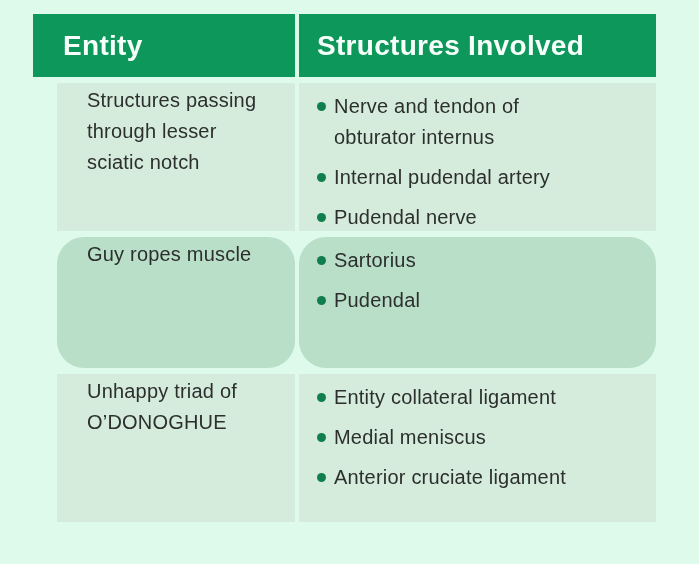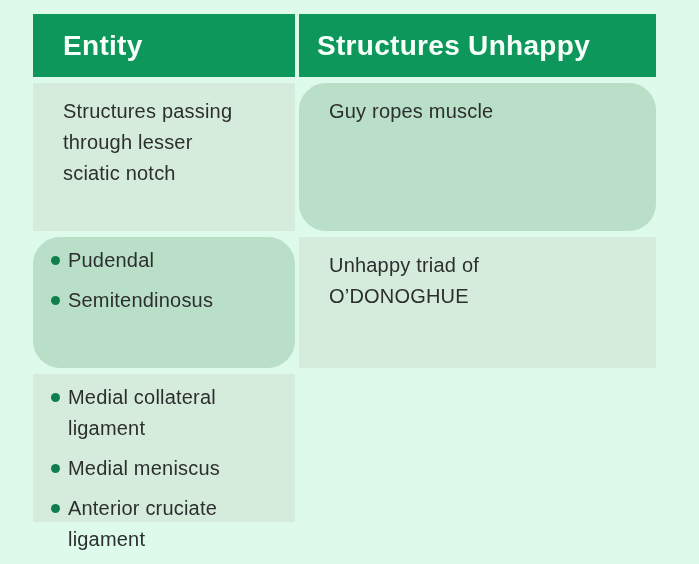--- a/index.html
+++ b/index.html
@@ -35,21 +35,21 @@
 
   .cell {
     font-size: 20px;
     line-height: 31px;
     letter-spacing: 0.2px;
     color: #2c2f2d;
   }
   .cell.light { background: #d5ecdd; }
   .cell.mid   { background: #b9dfc8; border-radius: 27px; }
 
-  .entity-cell { padding: 13px 18px 10px 30px; white-space: pre-line; }
+  .entity-cell { padding: 2px 18px 10px 30px; white-space: pre-line; margin-left: 24px; }
   .struct-cell { padding: 8px 10px 8px 18px; }
 
   .bullet-item {
     display: flex;
     align-items: flex-start;
     margin-bottom: 9px;
   }
   .dot {
     flex: 0 0 auto;
     width: 9px; height: 9px;
@@ -61,45 +61,60 @@
 </style>
 </head>
 <body>
 
 <div class="table-wrap">
 
   <div class="hcell c1">
     <span>Entity</span>
   </div>
   <div class="hcell c2">
-    <span>Structures Unhappy</span>
+    <span>Structures Involved</span>
   </div>
 
   <div class="cell light entity-cell">Structures passing
 through lesser
 sciatic notch</div>
+  <div class="cell light struct-cell">
+    <div class="bullet-item">
+      <span class="dot"></span>
+      <span class="bi-text">Nerve and tendon of
+obturator internus</span>
+    </div>
+    <div class="bullet-item">
+      <span class="dot"></span>
+      <span class="bi-text">Internal pudendal artery</span>
+    </div>
+    <div class="bullet-item">
+      <span class="dot"></span>
+      <span class="bi-text">Pudendal nerve</span>
+    </div>
+  </div>
 
   <div class="cell mid entity-cell">Guy ropes muscle</div>
   <div class="cell mid struct-cell">
     <div class="bullet-item">
       <span class="dot"></span>
-      <span class="bi-text">Pudendal</span>
+      <span class="bi-text">Sartorius</span>
     </div>
     <div class="bullet-item">
       <span class="dot"></span>
-      <span class="bi-text">Semitendinosus</span>
+      <span class="bi-text">Pudendal</span>
     </div>
   </div>
 
   <div class="cell light entity-cell">Unhappy triad of
 O’DONOGHUE</div>
   <div class="cell light struct-cell">
     <div class="bullet-item">
       <span class="dot"></span>
-      <span class="bi-text">Medial collateral ligament</span>
+      <span class="bi-text">Entity collateral ligament</span>
     </div>
     <div class="bullet-item">
       <span class="dot"></span>
       <span class="bi-text">Medial meniscus</span>
     </div>
     <div class="bullet-item">
       <span class="dot"></span>
       <span class="bi-text">Anterior cruciate ligament</span>
     </div>
   </div>

